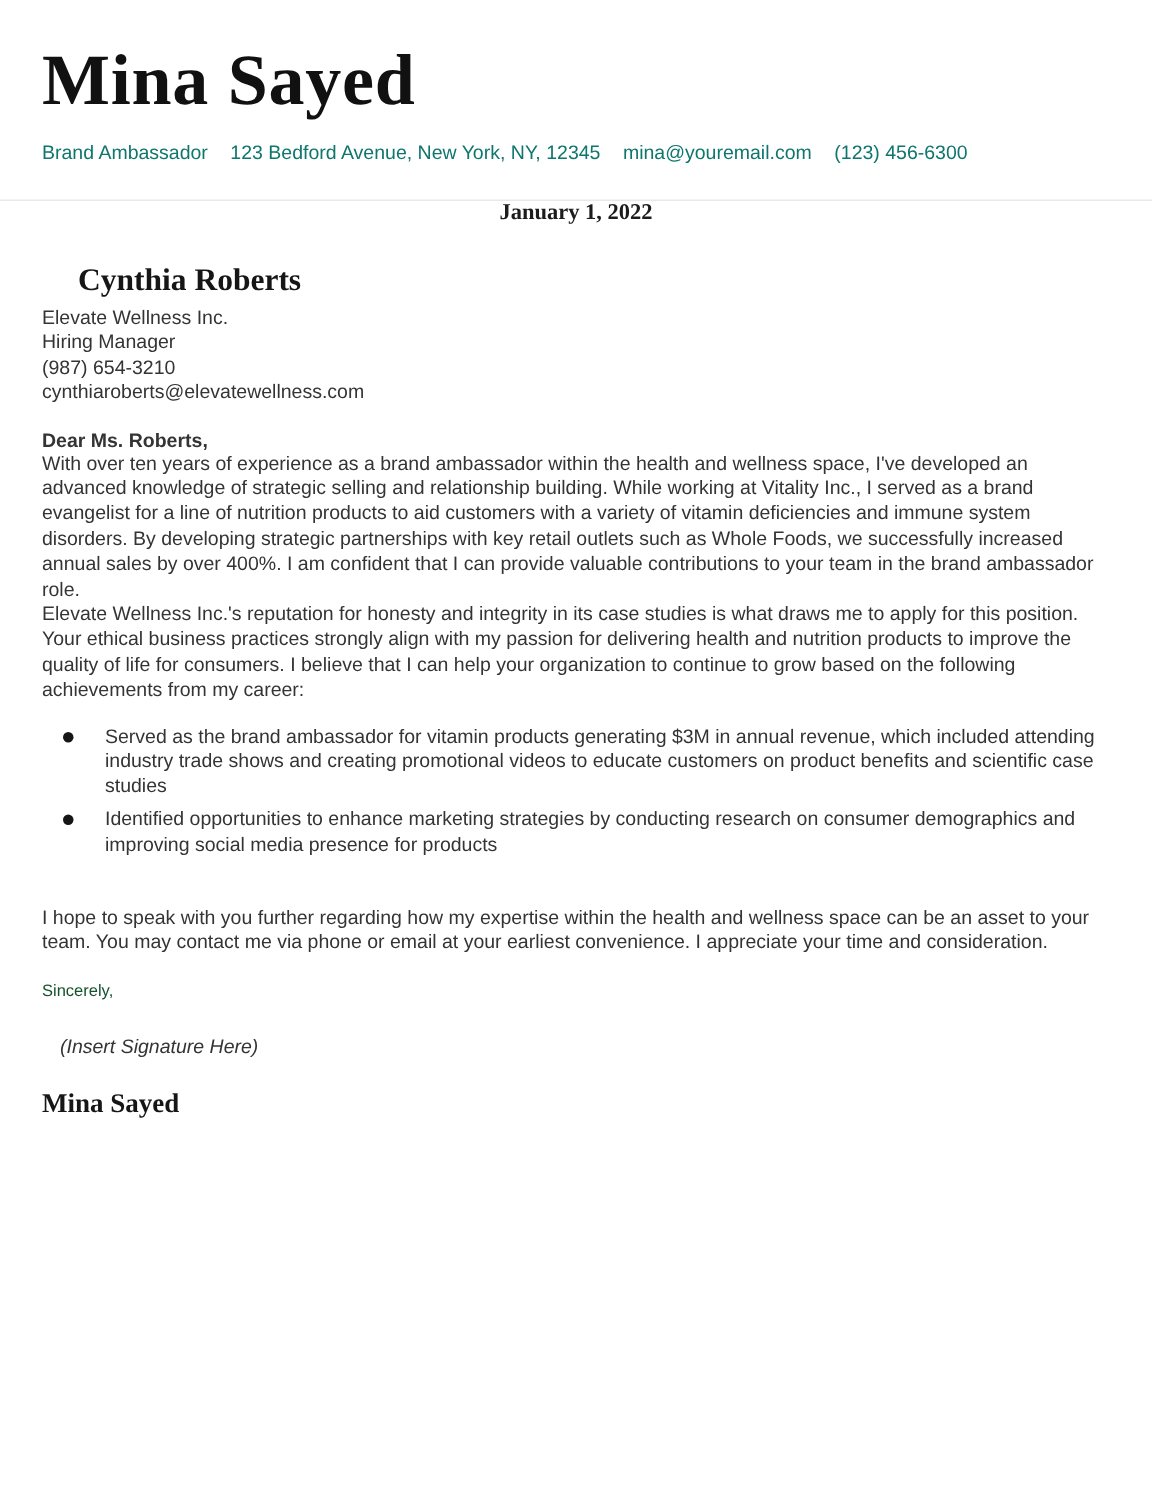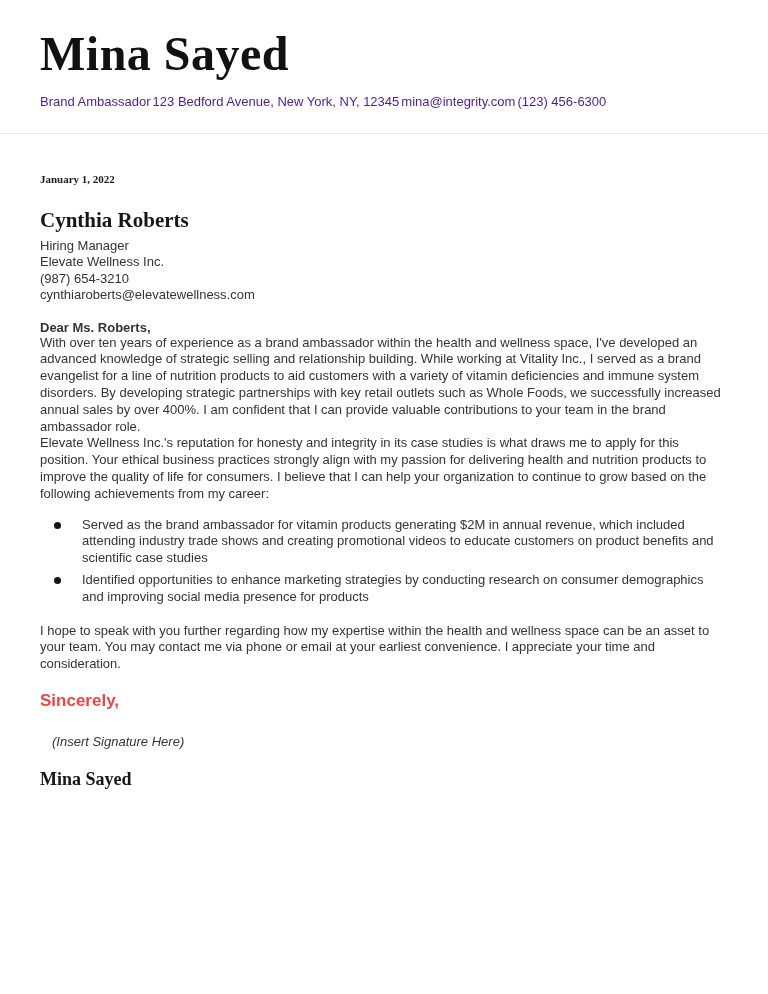--- a/index.html
+++ b/index.html
@@ -10,61 +10,62 @@
     font-family: "Liberation Sans", "DejaVu Sans", sans-serif;
     color: #343434;
     overflow: hidden;
   }
   .page {
     width: 768px;
     height: 994px;
     position: relative;
   }
   .inner {
-    padding: 0 40px;
+    padding: 0 28px;
   }
   
   .name-heading {
     font-family: "Liberation Serif", "DejaVu Serif", serif;
     font-weight: 700;
     font-size: 48px;
     line-height: 1.12;
     letter-spacing: 0.5px;
     color: #111111;
     margin-top: 27px;
   }
   .contact-row {
     display: flex;
     flex-wrap: wrap;
-    gap: 0 2px;
+    gap: 0 15px;
     margin-top: 13px;
     font-size: 13px;
     line-height: 1.25;
-    color: #4c1d95;
+    color: #0f766e;
   }
   .header-divider {
     border: none;
     border-top: 1px solid #e9e9e9;
     margin-top: 23px;
     width: 768px;
   }
   
   .date-line {
     font-family: "Liberation Serif", "DejaVu Serif", serif;
     font-weight: 700;
-    font-size: 11px;
+    font-size: 15px;
     color: #1c1c1c;
-    margin-top: 39px;
+    text-align: center;
   }
   .recipient-name {
     font-family: "Liberation Serif", "DejaVu Serif", serif;
     font-weight: 700;
     font-size: 21px;
     color: #161616;
     margin-top: 23px;
+    margin-left: 24px;
   }
   .recipient-line {
     font-size: 13px;
     line-height: 16.4px;
     color: #343434;
   }
   .recipient-block { margin-top: 5px; }
   .salutation {
     font-size: 13px;
     margin-top: 16px;
@@ -91,26 +92,25 @@
   }
   .achievements li .bullet-dot {
     position: absolute;
     left: 14px;
     top: 5px;
     width: 7px;
     height: 7px;
     border-radius: 50%;
     background: #161616;
   }
-  .closing-paragraph { margin-top: 17px; }
+  .closing-paragraph { margin-top: 32px; }
   .signoff {
-    font-size: 17px;
+    font-size: 11px;
     margin-top: 18px;
-    color: #ef4444;
-    font-weight: bold;
+    color: #14532d;
   }
   .signature-placeholder {
     font-size: 13px;
     font-style: italic;
     margin-top: 23px;
     color: #343434;
     margin-left: 12px;
   }
   .signature-name {
     font-family: "Liberation Serif", "DejaVu Serif", serif;
@@ -123,50 +123,50 @@
 </head>
 <body>
 
 <div class="page">
 
   <header class="inner">
     <h1 class="name-heading">Mina Sayed</h1>
     <div class="contact-row">
       <span>Brand Ambassador</span>
       <span>123 Bedford Avenue, New York, NY, 12345</span>
-      <span>mina@integrity.com</span>
+      <span>mina@youremail.com</span>
       <span>(123) 456-6300</span>
     </div>
   </header>
 
   <hr class="header-divider">
 
   <main class="inner">
 
     <div class="date-line">January 1, 2022</div>
 
     <div class="recipient-name">Cynthia Roberts</div>
 
     <div class="recipient-block">
+      <div class="recipient-line">Elevate Wellness Inc.</div>
       <div class="recipient-line">Hiring Manager</div>
-      <div class="recipient-line">Elevate Wellness Inc.</div>
       <div class="recipient-line">(987) 654-3210</div>
       <div class="recipient-line">cynthiaroberts@elevatewellness.com</div>
     </div>
 
     <div class="salutation">Dear Ms. Roberts,</div>
 
     <p class="body-paragraph">With over ten years of experience as a brand ambassador within the health and wellness space, I've developed an advanced knowledge of strategic selling and relationship building. While working at Vitality Inc., I served as a brand evangelist for a line of nutrition products to aid customers with a variety of vitamin deficiencies and immune system disorders. By developing strategic partnerships with key retail outlets such as Whole Foods, we successfully increased annual sales by over 400%. I am confident that I can provide valuable contributions to your team in the brand ambassador role.</p>
 
     <p class="body-paragraph">Elevate Wellness Inc.'s reputation for honesty and integrity in its case studies is what draws me to apply for this position. Your ethical business practices strongly align with my passion for delivering health and nutrition products to improve the quality of life for consumers. I believe that I can help your organization to continue to grow based on the following achievements from my career:</p>
 
     <ul class="achievements">
       <li>
         <span class="bullet-dot"></span>
-        <span>Served as the brand ambassador for vitamin products generating $2M in annual revenue, which included attending industry trade shows and creating promotional videos to educate customers on product benefits and scientific case studies</span>
+        <span>Served as the brand ambassador for vitamin products generating $3M in annual revenue, which included attending industry trade shows and creating promotional videos to educate customers on product benefits and scientific case studies</span>
       </li>
       <li>
         <span class="bullet-dot"></span>
         <span>Identified opportunities to enhance marketing strategies by conducting research on consumer demographics and improving social media presence for products</span>
       </li>
     </ul>
 
     <p class="body-paragraph closing-paragraph">I hope to speak with you further regarding how my expertise within the health and wellness space can be an asset to your team. You may contact me via phone or email at your earliest convenience. I appreciate your time and consideration.</p>
 
     <div class="signoff">Sincerely,</div>

